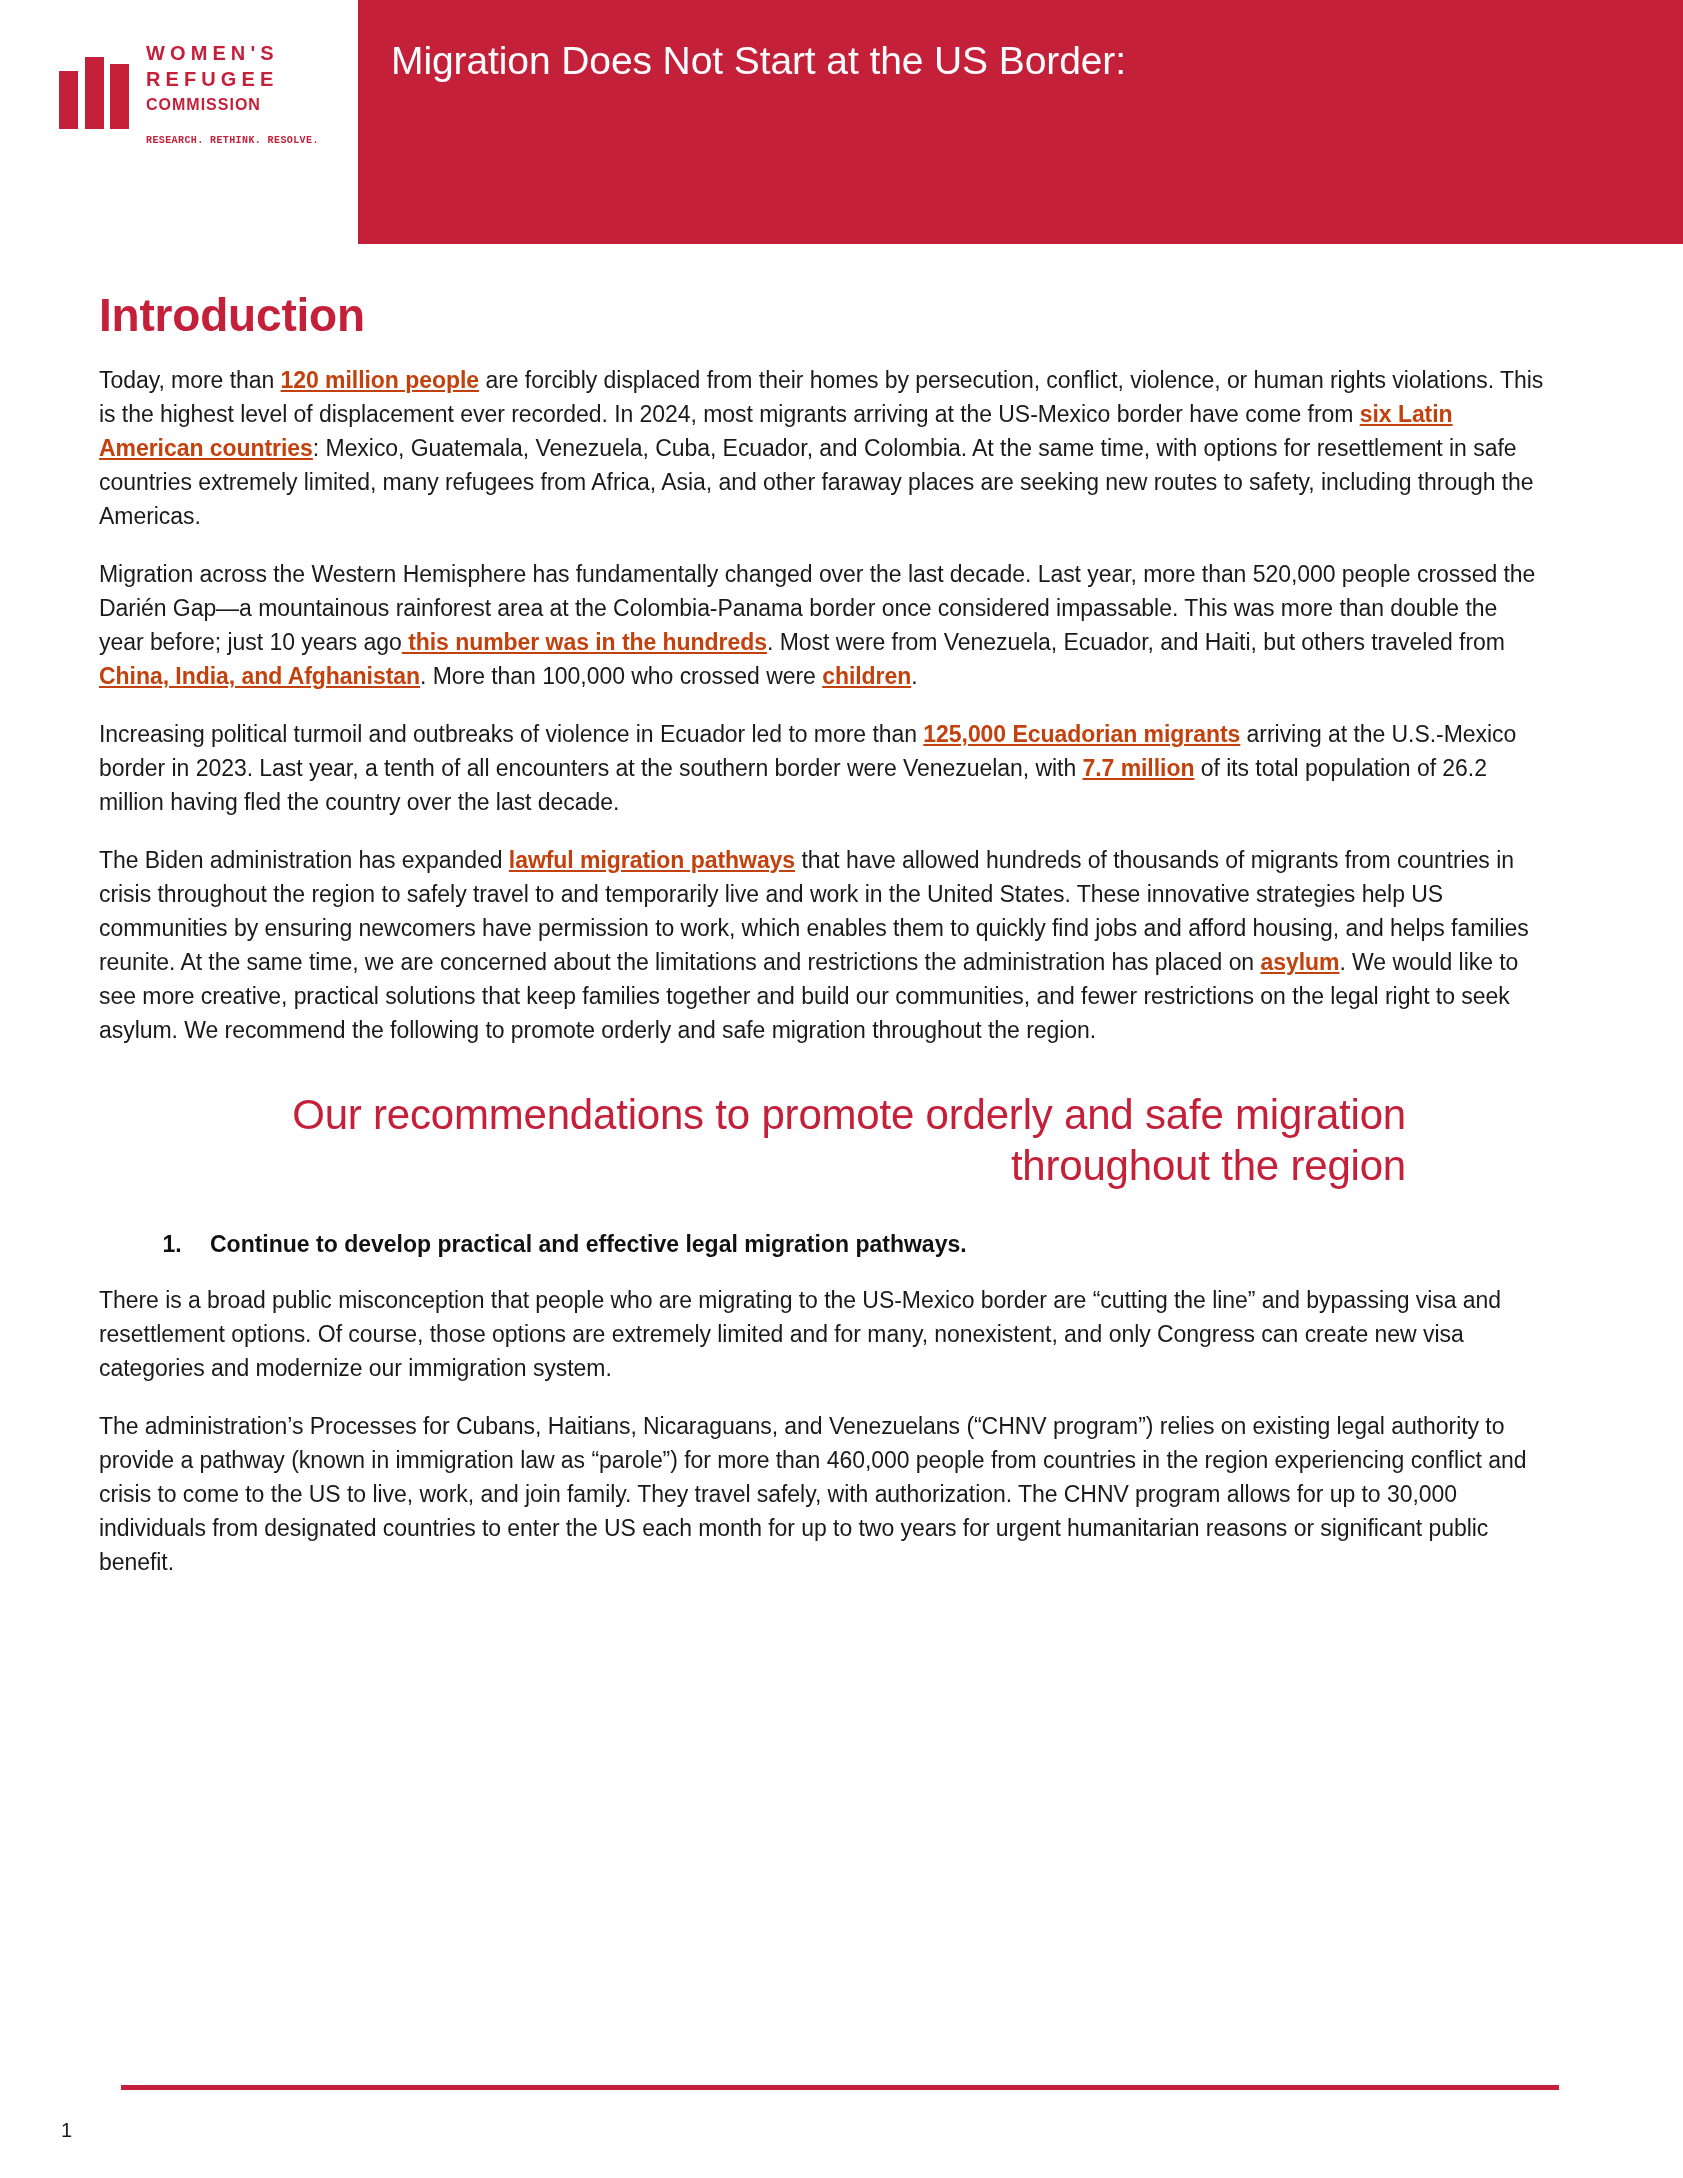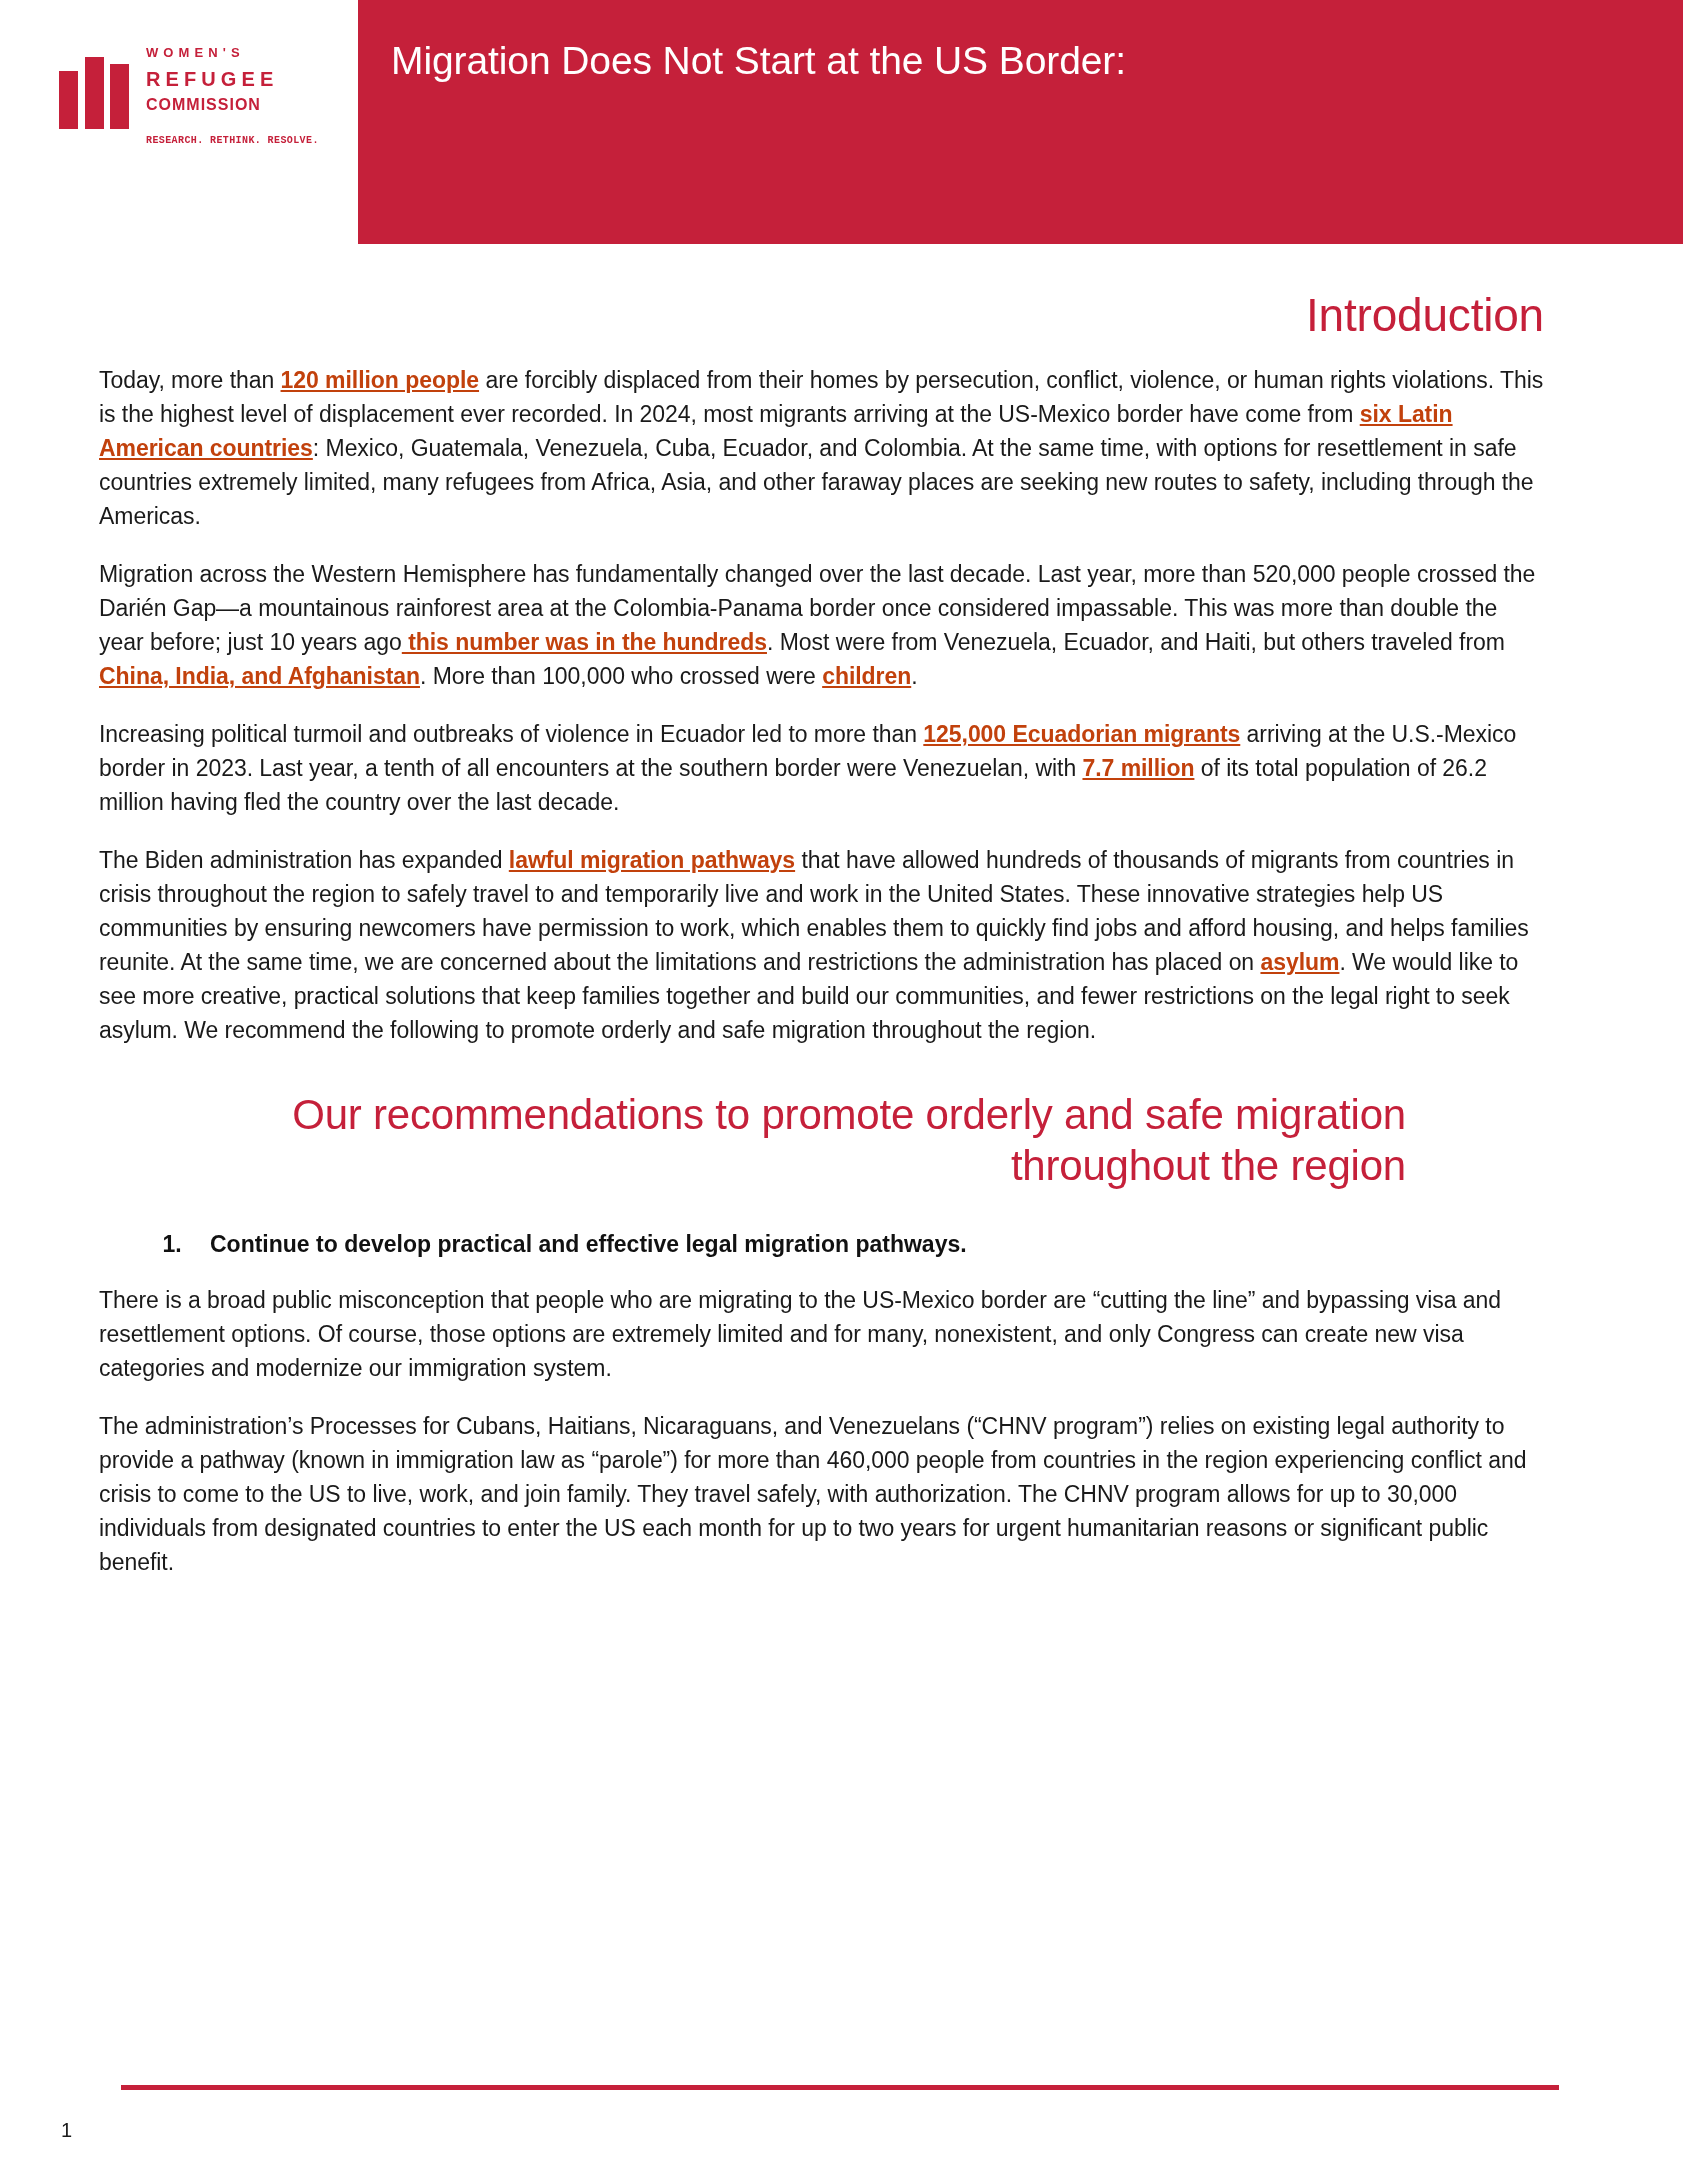--- a/index.html
+++ b/index.html
@@ -74,21 +74,21 @@
   .logo-text {
     position: absolute;
     left: 87px;
     top: 0;
     width: 198px;
     color: #c5203a;
     font-weight: bold;
     font-family: "Liberation Sans", sans-serif;
   }
   .logo-l1 {
-    font-size: 13px;
+    font-size: 20px;
     letter-spacing: 5.1px;
     line-height: 26px;
   }
   .logo-l2 {
     font-size: 20px;
     letter-spacing: 5.1px;
     line-height: 26px;
   }
   .logo-l3 {
     font-size: 16px;
@@ -114,24 +114,23 @@
   .content {
     position: absolute;
     left: 99px;
     top: 0;
     width: 1445px;
   }
 
   h1.section-title {
     color: #c5203a;
     font-size: 46px;
-    font-weight: 400;
+    font-weight: 700;
     line-height: 55px;
     letter-spacing: -0.2px;
-    text-align: right;
   }
 
   h1.rec-title {
     color: #c5203a;
     font-size: 42px;
     font-weight: 400;
     line-height: 51px;
     letter-spacing: -0.2px;
     width: 1307px;
     text-align: right;

